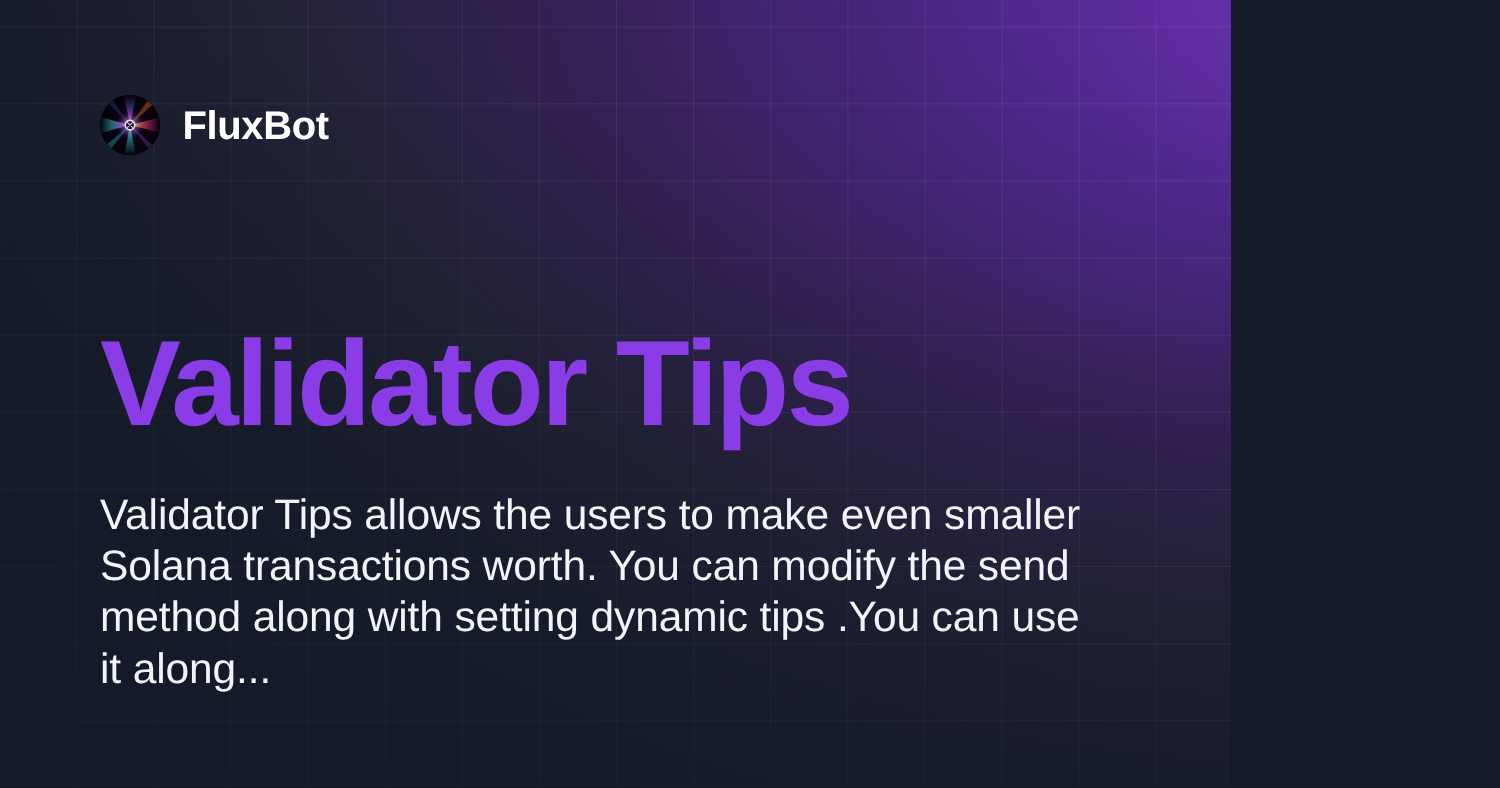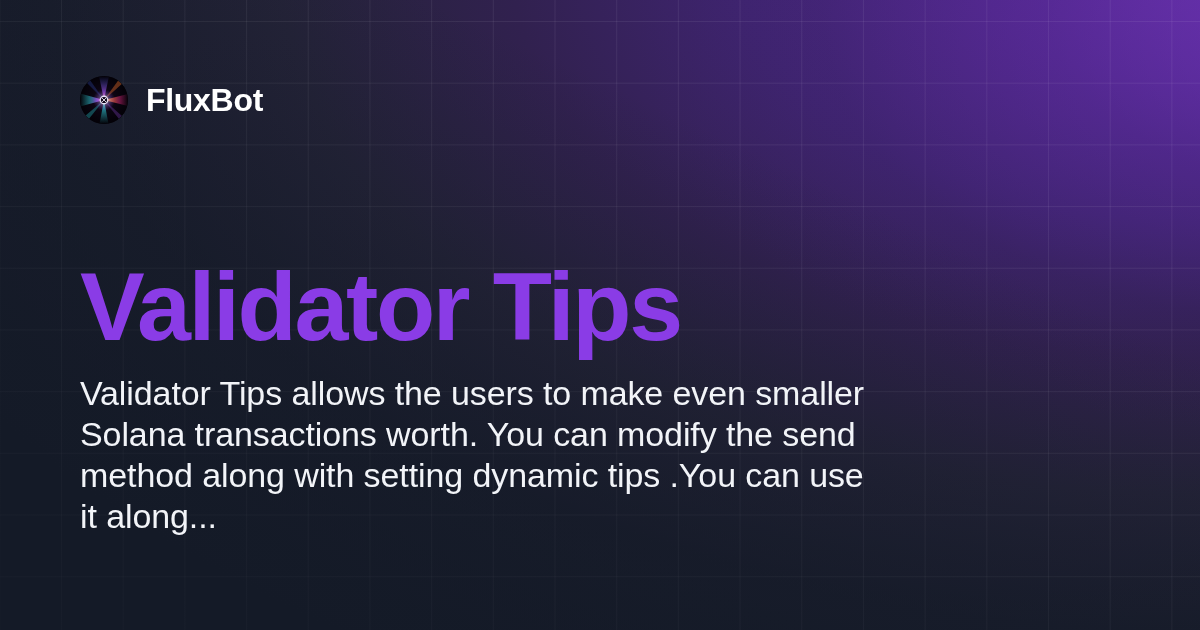--- a/index.html
+++ b/index.html
@@ -6,21 +6,21 @@
 
   html, body {
     width:1200px; height:630px;
     background:#131a28;
     font-family:"Liberation Sans", sans-serif;
     overflow:hidden;
   }
 
   #og-card {
     position:relative;
-    width:1200px; height:630px;
+    width:985px; height:630px;
     overflow:hidden;
     background:#141a27;
   }
 
   
   .bg-base {
     position:absolute; inset:0;
     background:#141a27;
   }
 
@@ -102,21 +102,21 @@
     color:#8a3ce6;
     letter-spacing:-2.4px;
     line-height:1.05;
     white-space:nowrap;
     text-align:right;
   }
 
   
   .description {
     position:absolute;
-    left:80px; top:373px;
+    left:80px; top:392px;
     width:790px;
     font-size:34px;
     font-weight:normal;
     color:#f2f4f8;
     line-height:41px;
     letter-spacing:-0.1px;
   }
 </style>
 </head>
 <body>

